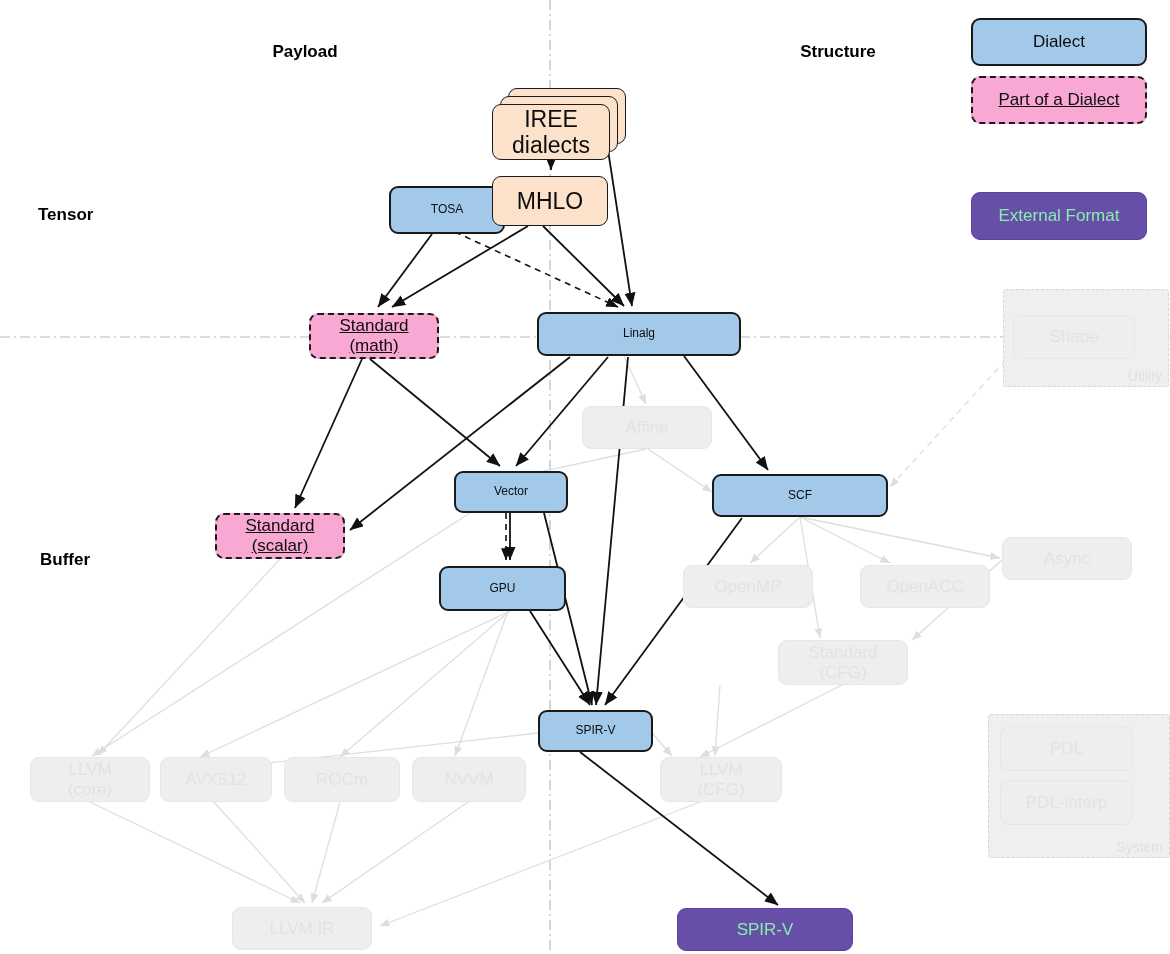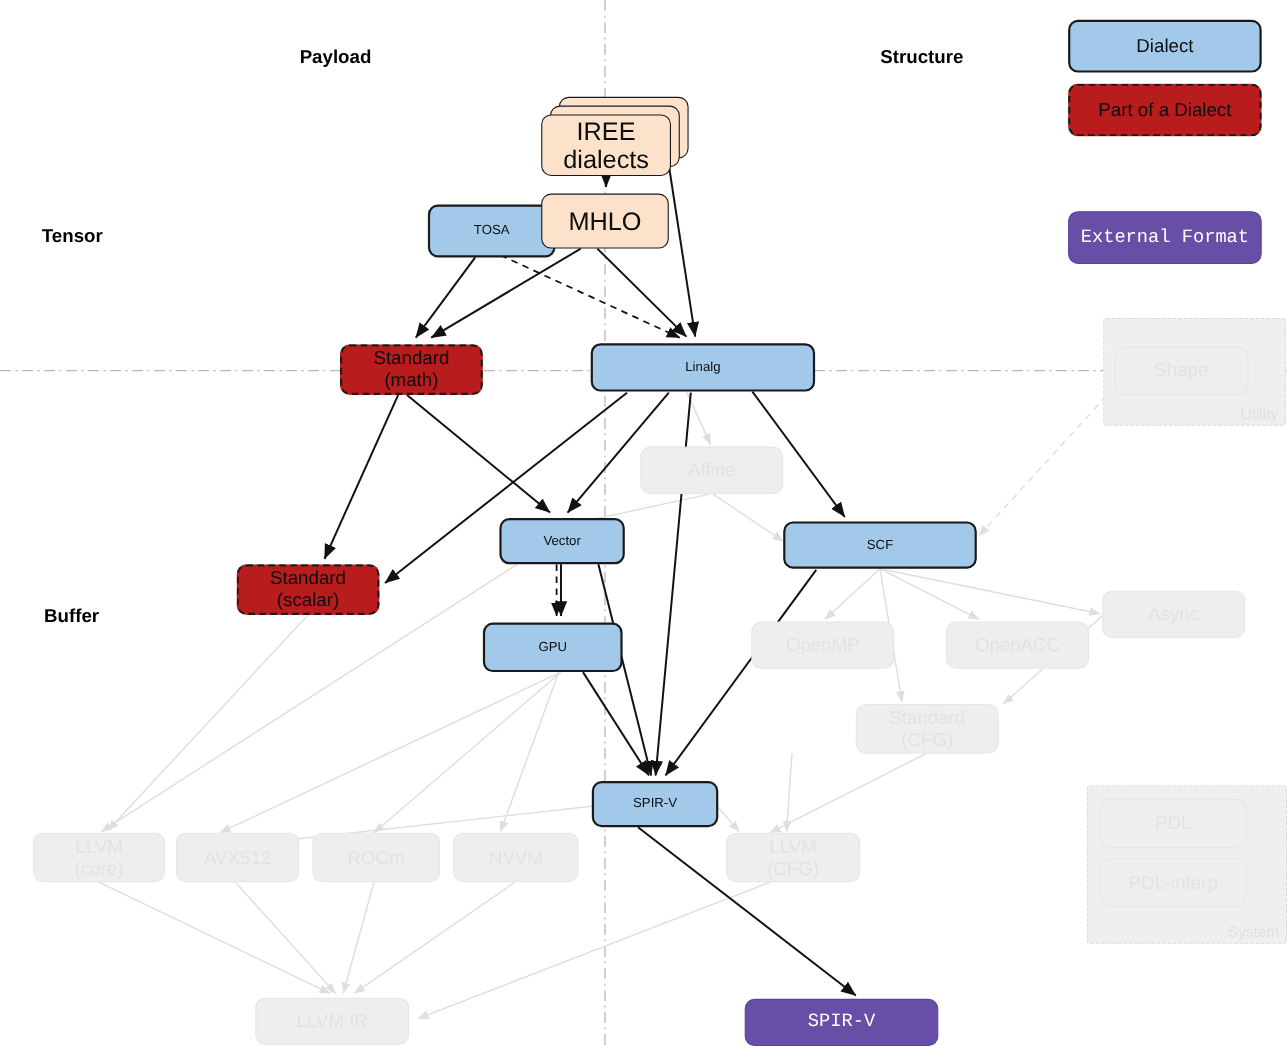--- a/index.html
+++ b/index.html
@@ -2,23 +2,23 @@
 <html><head>
 <meta charset="utf-8">
 <style>
   html,body{margin:0;padding:0;background:#ffffff;}
   body{width:1170px;height:954px;font-family:"Liberation Sans",sans-serif;overflow:hidden;}
   #stage{position:relative;width:1170px;height:954px;background:#fff;}
   #wires{position:absolute;left:0;top:0;width:1170px;height:954px;}
   .node{position:absolute;box-sizing:border-box;display:flex;align-items:center;justify-content:center;
         text-align:center;border-radius:9px;line-height:1.15;white-space:pre-line;}
   .n-dialect{background:#a3c9ea;border:2.5px solid #1a1a1a;color:#0d0d0d;font-size:12px;}
-  .n-part{background:#b91c1c;border:2.5px dashed #1a1a1a;color:#0d0d0d;font-size:17px;}
+  .n-part{background:#f9a8d4;border:2.5px dashed #1a1a1a;color:#0d0d0d;font-size:17px;text-decoration:underline;}
   .n-ext{background:#fce2cb;border:1.6px solid #1a1a1a;color:#0d0d0d;font-size:23px;}
-  .n-fmt{background:#674ea7;border:1.6px solid #5b429a;color:#ffffff;font-size:17px;font-family:Liberation Mono, monospace;}
+  .n-fmt{background:#674ea7;border:1.6px solid #5b429a;color:#86efac;font-size:17px;}
   .n-faded{background:#eeeeee;border:1.6px solid #e6e6e6;color:#e2e2e2;font-size:17px;}
   .grouped{position:absolute;box-sizing:border-box;background:#efefef;border:1.6px dashed #d8d8d8;border-radius:3px;}
   .group-label{position:absolute;right:6px;bottom:2px;font-size:14px;color:#e0e0e0;}
   .col-head{position:absolute;font-size:17px;font-weight:bold;color:#000;transform:translateX(-50%);}
   .row-head{position:absolute;font-size:17px;font-weight:bold;color:#000;}
   .legend-item{position:absolute;box-sizing:border-box;display:flex;align-items:center;justify-content:center;
                border-radius:9px;font-size:17px;width:176px;height:48px;left:971px;}
   .stack-card{position:absolute;box-sizing:border-box;background:#fce2cb;border:1.6px solid #1a1a1a;border-radius:9px;}
 </style>
 </head>

